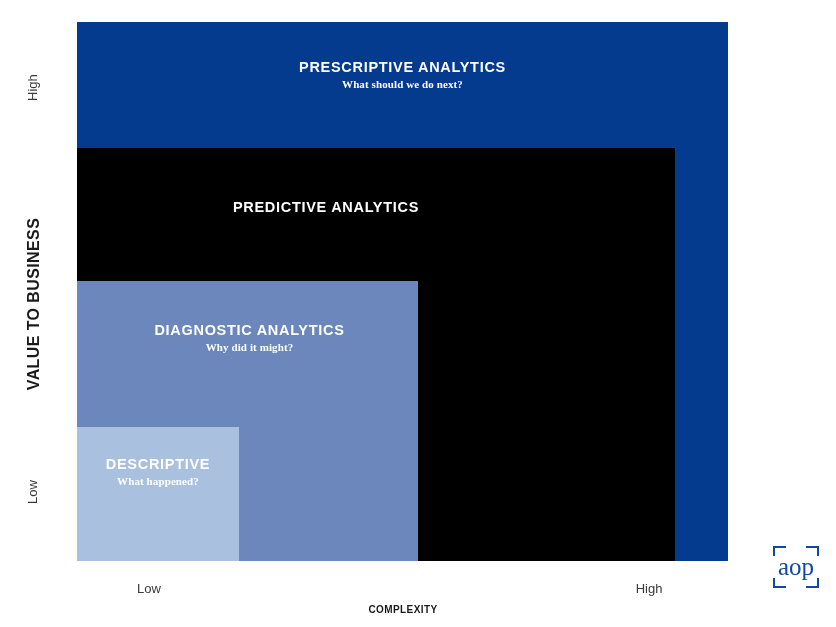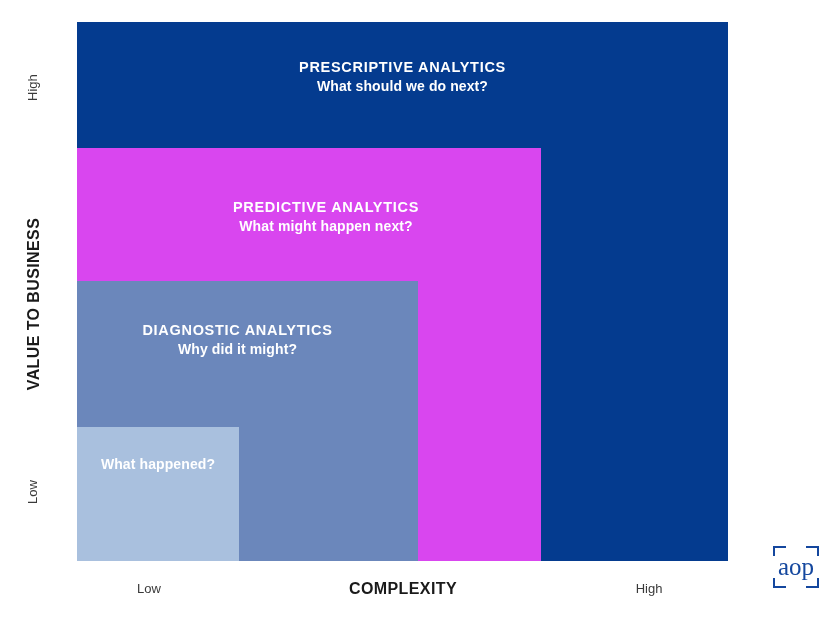--- a/index.html
+++ b/index.html
@@ -39,23 +39,24 @@
     pointer-events:none;
   }
   .band-title{
     font-weight:bold;
     font-size:14.5px;
     letter-spacing:0.7px;
     display:block;
   }
   .band-sub{
     font-weight:bold;
-    font-size:14px;
+    font-size:11px;
     letter-spacing:0.1px;
     display:block;
+    font-family:Liberation Serif, serif;
   }
 
   
   #band-prescriptive{}
   #band-predictive{}
   #band-diagnostic{}
   #band-descriptive{}
 
   
   #y-axis-title{
@@ -88,24 +89,24 @@
     left:22px;top:468px;
     width:22px;height:48px;
     font-size:13px;color:#3a3a3a;
     writing-mode:vertical-rl;
     transform:rotate(180deg);
     text-align:center;
     line-height:22px;
   }
   #x-axis-title{
     position:absolute;
-    left:268px;top:580px;
+    left:268px;top:604px;
     width:270px;
     text-align:center;
-    font-size:16px;
+    font-size:10px;
     font-weight:bold;
     letter-spacing:0.4px;
     color:#1a1a1a;
   }
   #x-tick-low{
     position:absolute;
     left:112px;top:581px;
     width:74px;text-align:center;
     font-size:13px;color:#3a3a3a;
   }
@@ -131,36 +132,36 @@
 
   <div id="plot">
 
     <div class="band" id="band-prescriptive" style="background: rgb(4, 59, 143); left: 0px; bottom: 0px; width: 651px; height: 539px;">
       <div class="band-text" style="top: 36px; left: 0px; width: 651px;">
         <span class="band-title">PRESCRIPTIVE ANALYTICS</span>
         <span class="band-sub">What should we do next?</span>
       </div>
     </div>
 
-    <div class="band" id="band-predictive" style="background: #d946ef; left: 0px; bottom: 0px; width: 464px; height: 413px;">
+    <div class="band" id="band-predictive" style="background: #000000; left: 0px; bottom: 0px; width: 598px; height: 413px;">
       <div class="band-text" style="top: 50px; left: 0px; width: 498px;">
         <span class="band-title">PREDICTIVE ANALYTICS</span>
-        <span class="band-sub">What might happen next?</span>
       </div>
     </div>
 
     <div class="band" id="band-diagnostic" style="background: rgb(107, 135, 187); left: 0px; bottom: 0px; width: 341px; height: 280px;">
-      <div class="band-text" style="top: 40px; left: 4px; width: 313px;">
+      <div class="band-text" style="top: 40px; left: 16px; width: 313px;">
         <span class="band-title">DIAGNOSTIC ANALYTICS</span>
         <span class="band-sub">Why did it might?</span>
       </div>
     </div>
 
     <div class="band" id="band-descriptive" style="background: rgb(169, 192, 222); left: 0px; bottom: 0px; width: 162px; height: 134px;">
       <div class="band-text" style="top: 28px; left: 0px; width: 162px;">
+        <span class="band-title">DESCRIPTIVE</span>
         <span class="band-sub">What happened?</span>
       </div>
     </div>
 
   </div>
 
   <div id="y-axis-title">VALUE TO BUSINESS</div>
   <div id="y-tick-high">High</div>
   <div id="y-tick-low">Low</div>
 

